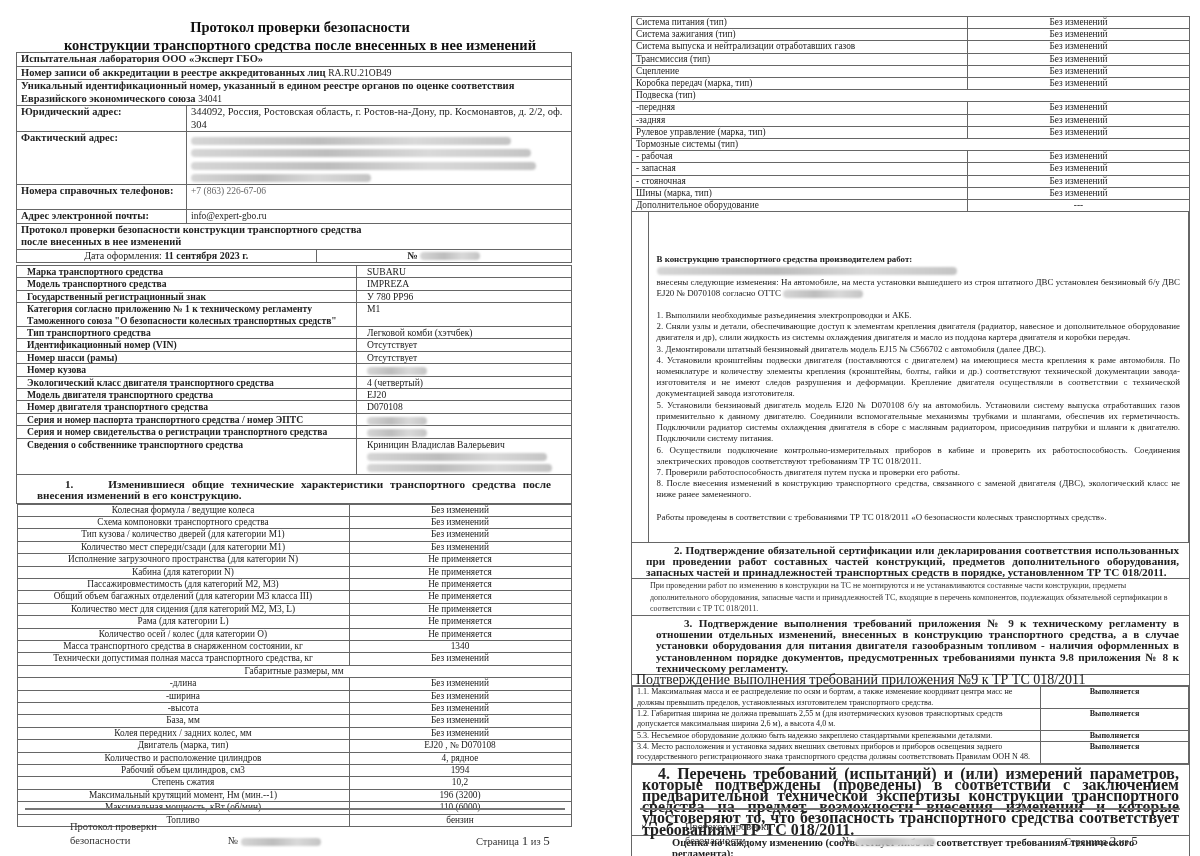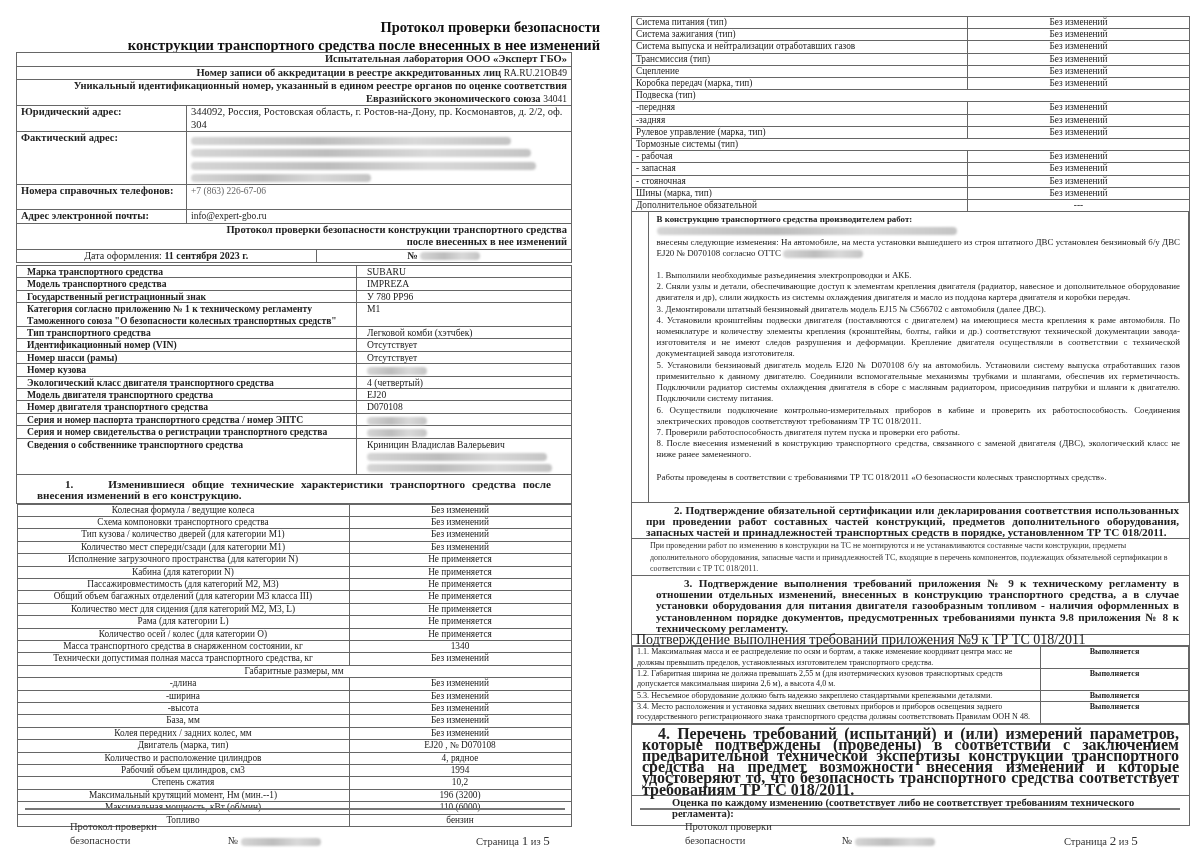--- a/index.html
+++ b/index.html
@@ -2,28 +2,28 @@
 <html><head>
 <meta charset="utf-8">
 <style>
   * { box-sizing: border-box; margin: 0; padding: 0; }
   html, body { width: 1200px; height: 856px; background: #ffffff; overflow: hidden; }
   body { font-family: "Liberation Serif", "DejaVu Serif", serif; color: #222; position: relative; }
   .page { position: absolute; top: 0; height: 856px; background: #fff; }
   #page1 { left: 0; width: 600px; }
   #page2 { left: 600px; width: 600px; }
 
-  .doc-title { position: absolute; left: 0; width: 600px; text-align: right; font-weight: bold; font-size: 14.5px; line-height: 18px; top: 18px; color: #111; }
+  .doc-title { position: absolute; left: 0; width: 600px; text-align: center; font-weight: bold; font-size: 14.5px; line-height: 18px; top: 18px; color: #111; }
 
   table { border-collapse: collapse; width: 100%; }
   td { border: 1px solid #666; vertical-align: top; }
 
   .hdr { position: absolute; left: 16px; width: 556px; top: 52px; font-size: 10.5px; }
   .hdr td { padding: 0 4px; line-height: 12.5px; }
-  .hdr .center { text-align: right; font-weight: bold; }
+  .hdr .center { text-align: left; font-weight: bold; }
   .hdr .lbl { font-weight: bold; width: 170px; }
   .hdr .small { font-weight: normal; font-size: 9.5px; }
   .blur { display: inline-block; height: 8px; border-radius: 4px; background: linear-gradient(90deg, #d6d6d6, #bdbdbd 40%, #d9d9d9 70%, #c4c4c4); filter: blur(1.2px); vertical-align: middle; }
 
   .veh { position: absolute; left: 16px; width: 556px; top: 265px; font-size: 9.6px; }
   .veh td { padding: 0 10px; line-height: 11.4px; }
   .veh .k { font-weight: bold; width: 340px; }
 
   .sec1 { font-weight: bold; font-size: 11.2px; line-height: 13px; padding: 4px 20px 1px 20px !important; text-align: justify; }
   .sec1 .num { padding-left: 28px; }
@@ -40,21 +40,21 @@
   #page2 .foot-mid { left: 242px; }
   .foot-right { top: 834px; left: 476px; }
   #page2 .foot-right { left: 464px; }
   .foot-right .big { font-size: 13px; }
 
   
   .p2table { position: absolute; left: 31px; width: 559px; top: 16px; font-size: 9.3px; }
   .p2table td { padding: 0 4px; line-height: 11.2px; }
   .p2table .v { text-align: center; width: 222px; }
   .works { padding: 2px 8px 8px 8px !important; font-size: 8.9px; line-height: 11px; text-align: justify; }
-  .works-head { font-weight: bold; }
+  .works-head { font-weight: bold; margin-top: 40px; }
   .italic { }
   .gap { height: 11px; }
 
   .s2 { font-weight: bold; font-size: 11.2px; line-height: 13.5px; text-align: justify; padding: 2px 10px 0 14px !important; }
   .s-ind { padding-left: 32px; }
   .small-note { font-size: 8px; line-height: 10.6px; padding: 1px 18px 1px 18px !important; color: #333; }
   .req td { font-size: 8.1px; line-height: 10.3px; padding: 0 4px; }
   .req .res { text-align: center; font-weight: bold; width: 148px; }
   .s4 { font-weight: bold; font-size: 16px; line-height: 13.5px; text-align: justify; padding: 3px 10px 0 10px !important; margin-top: 16px; }
   .s4b { font-weight: bold; font-size: 10.6px; line-height: 13px; padding: 1px 10px 6px 40px !important; }
@@ -385,21 +385,21 @@
         </tr>
         <tr>
           <td class="">- стояночная</td>
           <td class="v">Без изменений</td>
         </tr>
         <tr>
           <td class="">Шины (марка, тип)</td>
           <td class="v">Без изменений</td>
         </tr>
         <tr>
-          <td class="">Дополнительное обязательной</td>
+          <td class="">Дополнительное оборудование</td>
           <td class="v">---</td>
         </tr>
       </tbody>
     <tbody>
         <tr>
       <td colspan="2" style="padding:0">
         <table>
               <tbody>
                 <tr>
           <td style="border:none;width:16px"></td>

